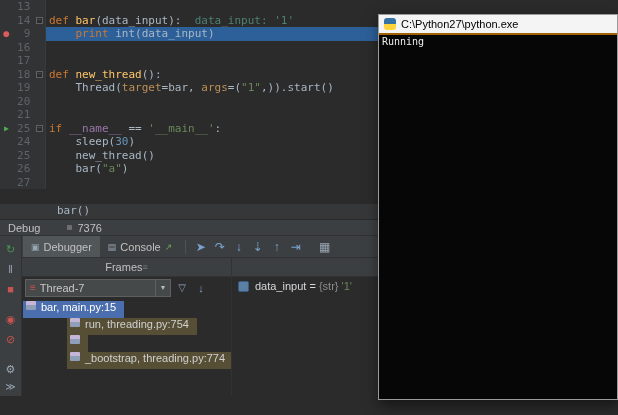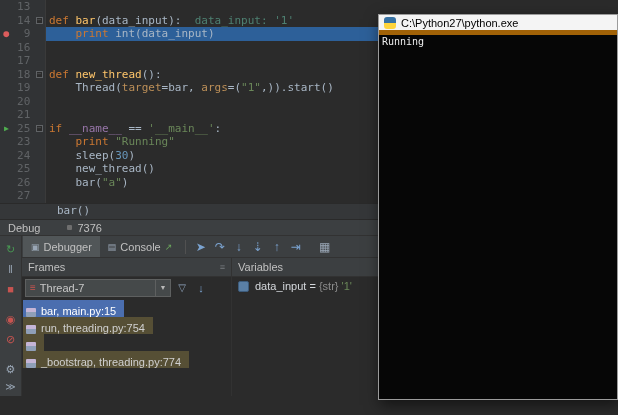--- a/index.html
+++ b/index.html
@@ -56,50 +56,50 @@
   .dtab.sel { background:#515658; }
   .dtab-ic { color:#9aa7b6; font-size:9px; }
   .dtab-extra { color:#6ba65c; font-size:9px; }
   .vsep { width:1px; height:14px; background:#515151; margin:0 5px; }
   .step-icons { display:flex; align-items:center; }
   .stepic { width:19px; height:18px; display:flex; align-items:center; justify-content:center; color:#7ba3d0; font-size:12px; }
   .stepic:last-child { margin-left:10px; color:#9aa7b6; }
 
   .debug-body { flex:1; display:flex; min-height:0; }
   .frames-panel { width:210px; flex:none; border-right:1px solid #323232; display:flex; flex-direction:column; background:#2b2b2b; }
-  .panel-header { height:19px; flex:none; background:#3c3f41; border-bottom:1px solid #323232; display:flex; align-items:center; justify-content:space-between; padding:0 6px; color:#c0c0c0; }
+  .panel-header { height:19px; flex:none; background:#3c3f41; border-bottom:1px solid #323232; display:flex; align-items:center; justify-content:center; padding:0 6px; color:#c0c0c0; }
   .ph-menu { color:#777c80; font-size:9px; }
   .thread-row { height:21px; flex:none; display:flex; align-items:center; gap:3px; padding:0 3px; }
   .combo { width:146px; height:18px; background:#45494a; border:1px solid #5e6060; display:flex; align-items:center; gap:4px; padding-left:4px; }
   .thread-icon { color:#c75450; font-size:10px; }
   .combo-label { flex:1; color:#c8c8c8; }
   .combo-arrow { width:15px; height:16px; display:flex; align-items:center; justify-content:center; color:#b8b8b8; font-size:7px; border-left:1px solid #5e6060; }
   .trow-ic { width:16px; text-align:center; }
   .trow-ic.filter { color:#8fa4bd; font-size:10px; }
   .trow-ic.nav { color:#7ba3d0; font-size:11px; }
   .frames-list { flex:1; overflow:hidden; padding:2px 0 0 1px; }
   .frame-line { height:17px; }
-  .frame-row { display:inline-flex; align-items:flex-end; gap:5px; height:17px; padding:0 8px 0 3px; width:max-content; color:#d0d0d0; }
+  .frame-row { display:inline-flex; align-items:flex-start; gap:5px; height:17px; padding:0 8px 0 3px; width:max-content; color:#d0d0d0; }
   .frame-row.sel { background:#4b6eaf; color:#ffffff; }
-  .frame-row.lib { background:#564f35; }
+  .frame-row.lib { background:#564f35;margin-left:44px; }
   .frame-ico { width:10px; height:9px; flex:none; border-radius:1px; background:linear-gradient(180deg,#c5b5d6 0 44%, #8f9fb8 44% 100%); }
   .frame-label { white-space:nowrap; }
 
   .variables-panel { flex:1; display:flex; flex-direction:column; background:#2b2b2b; min-width:0; }
   .var-row { height:18px; display:flex; align-items:center; gap:6px; padding:2px 6px; }
   .var-icon { width:11px; height:11px; flex:none; border-radius:2px; background:#5a7fa5; border:1px solid #3d5c7c; }
   .var-text { white-space:nowrap; }
   .vn { color:#d5d8dc; }
   .ve { color:#d5d8dc; }
   .vt { color:#8c8c8c; }
   .vv { color:#6a8759; }
 
   
   .console-window { position:absolute; left:378px; top:14px; width:240px; height:386px; z-index:10; display:flex; flex-direction:column; border:1px solid #9b9b9b; box-shadow:2px 5px 14px rgba(0,0,0,0.55); background:#060606; }
-  .console-titlebar { height:20px; flex:none; background:#f4f4f4; border-bottom:5px solid #a16207; display:flex; align-items:center; gap:5px; padding:0 5px; color:#111111; }
+  .console-titlebar { height:20px; flex:none; background:#f4f4f4; border-bottom:2px solid #a16207; display:flex; align-items:center; gap:5px; padding:0 5px; color:#111111; }
   .python-icon { width:12px; height:12px; position:relative; flex:none; }
   .python-icon::before { content:""; position:absolute; left:0; top:0; width:12px; height:6px; background:#3772a4; border-radius:3px 3px 0 0; }
   .python-icon::after { content:""; position:absolute; left:0; bottom:0; width:12px; height:6px; background:#ffd43b; border-radius:0 0 3px 3px; }
   .console-title { font-size:11px; color:#000000; white-space:nowrap; overflow:hidden; }
   .console-body { flex:1; background:#060606; color:#ececec; font-family:"DejaVu Sans Mono", monospace; font-size:10px; padding:1px 3px; }
 </style>
 </head>
 <body>
 
 <div class="screen">
@@ -185,28 +185,20 @@
         </div>
         <div class="cl">
           <span class="gut">
             <span class="g-ico run">▶</span>
             <span class="g-num">25</span>
             <span class="g-fold">
               <span class="fm">−</span>
             </span>
           </span>
           <span class="codetxt"><span class="tk-kw">if </span><span class="tk-mag">__name__</span><span class="tk-pl"> == </span><span class="tk-str">'__main__'</span><span class="tk-pl">:</span></span>
-        </div>
-        <div class="cl">
-          <span class="gut">
-            <span class="g-ico"></span>
-            <span class="g-num">23</span>
-            <span class="g-fold"></span>
-          </span>
-          <span class="codetxt"><span class="tk-pl">    </span><span class="tk-kw">print </span><span class="tk-str">"Running"</span></span>
         </div>
         <div class="cl">
           <span class="gut">
             <span class="g-ico"></span>
             <span class="g-num">24</span>
             <span class="g-fold"></span>
           </span>
           <span class="codetxt"><span class="tk-pl">    sleep(</span><span class="tk-num">30</span><span class="tk-pl">)</span></span>
         </div>
         <div class="cl">

